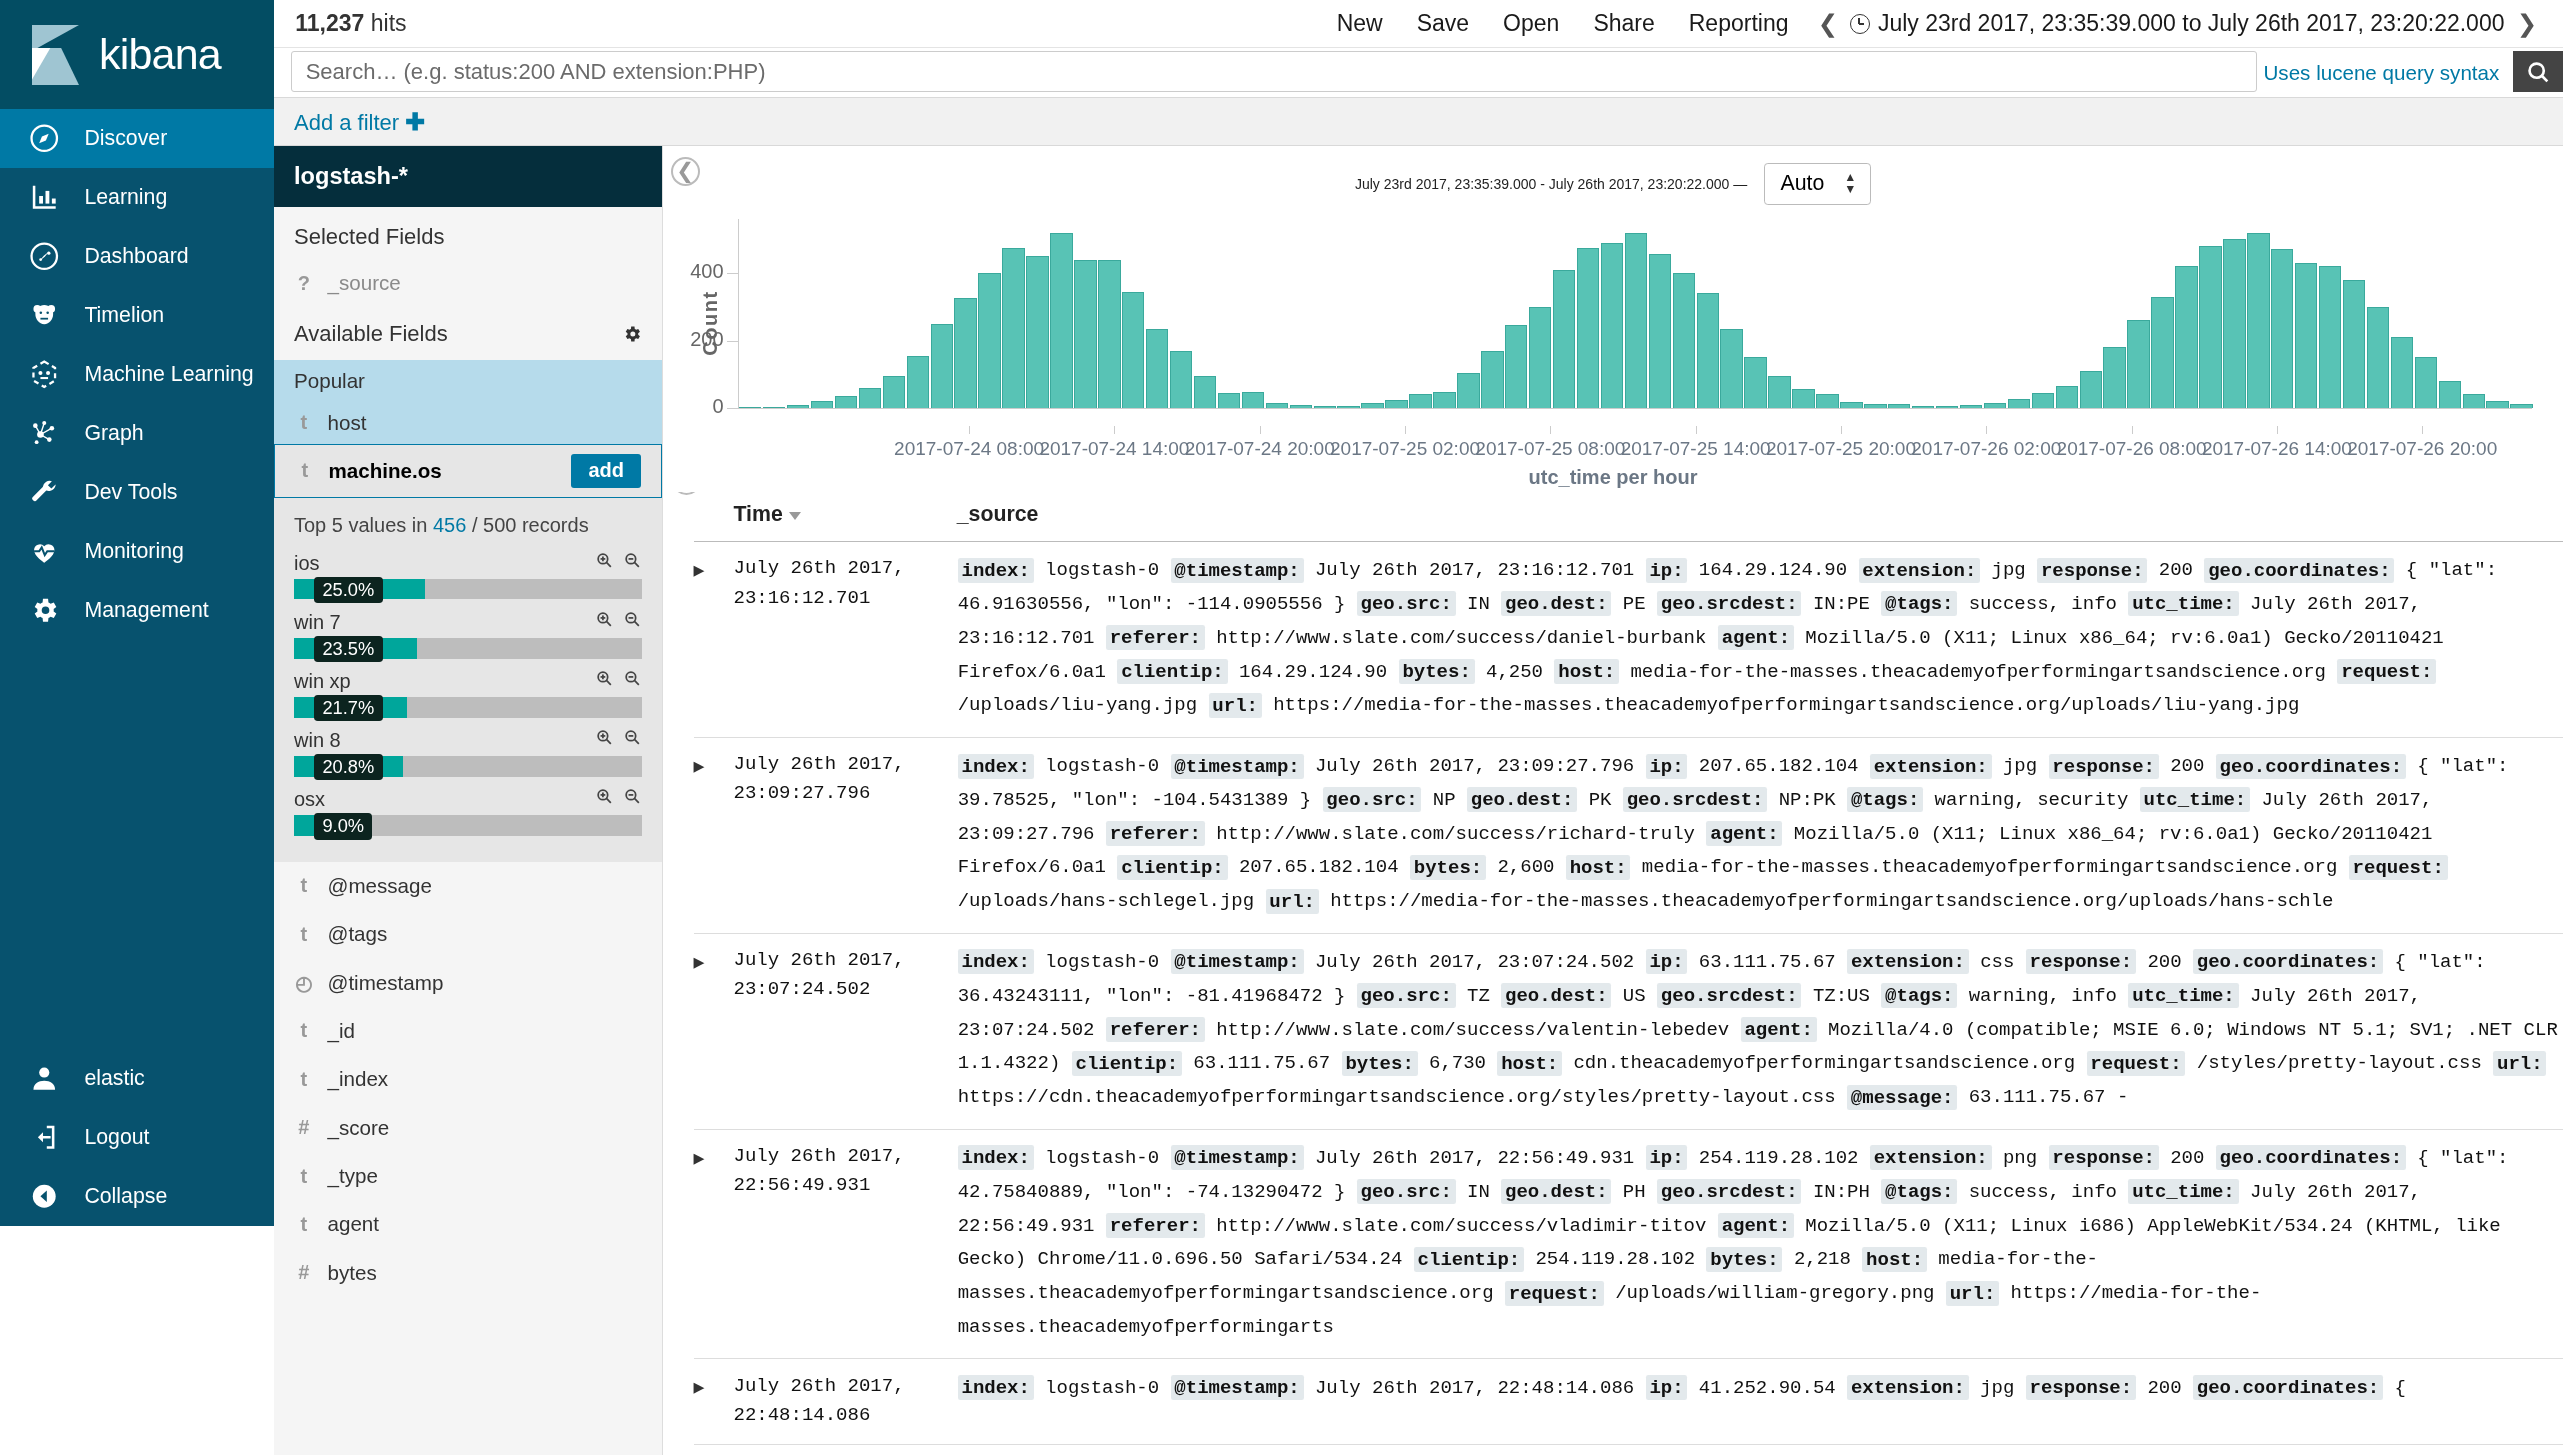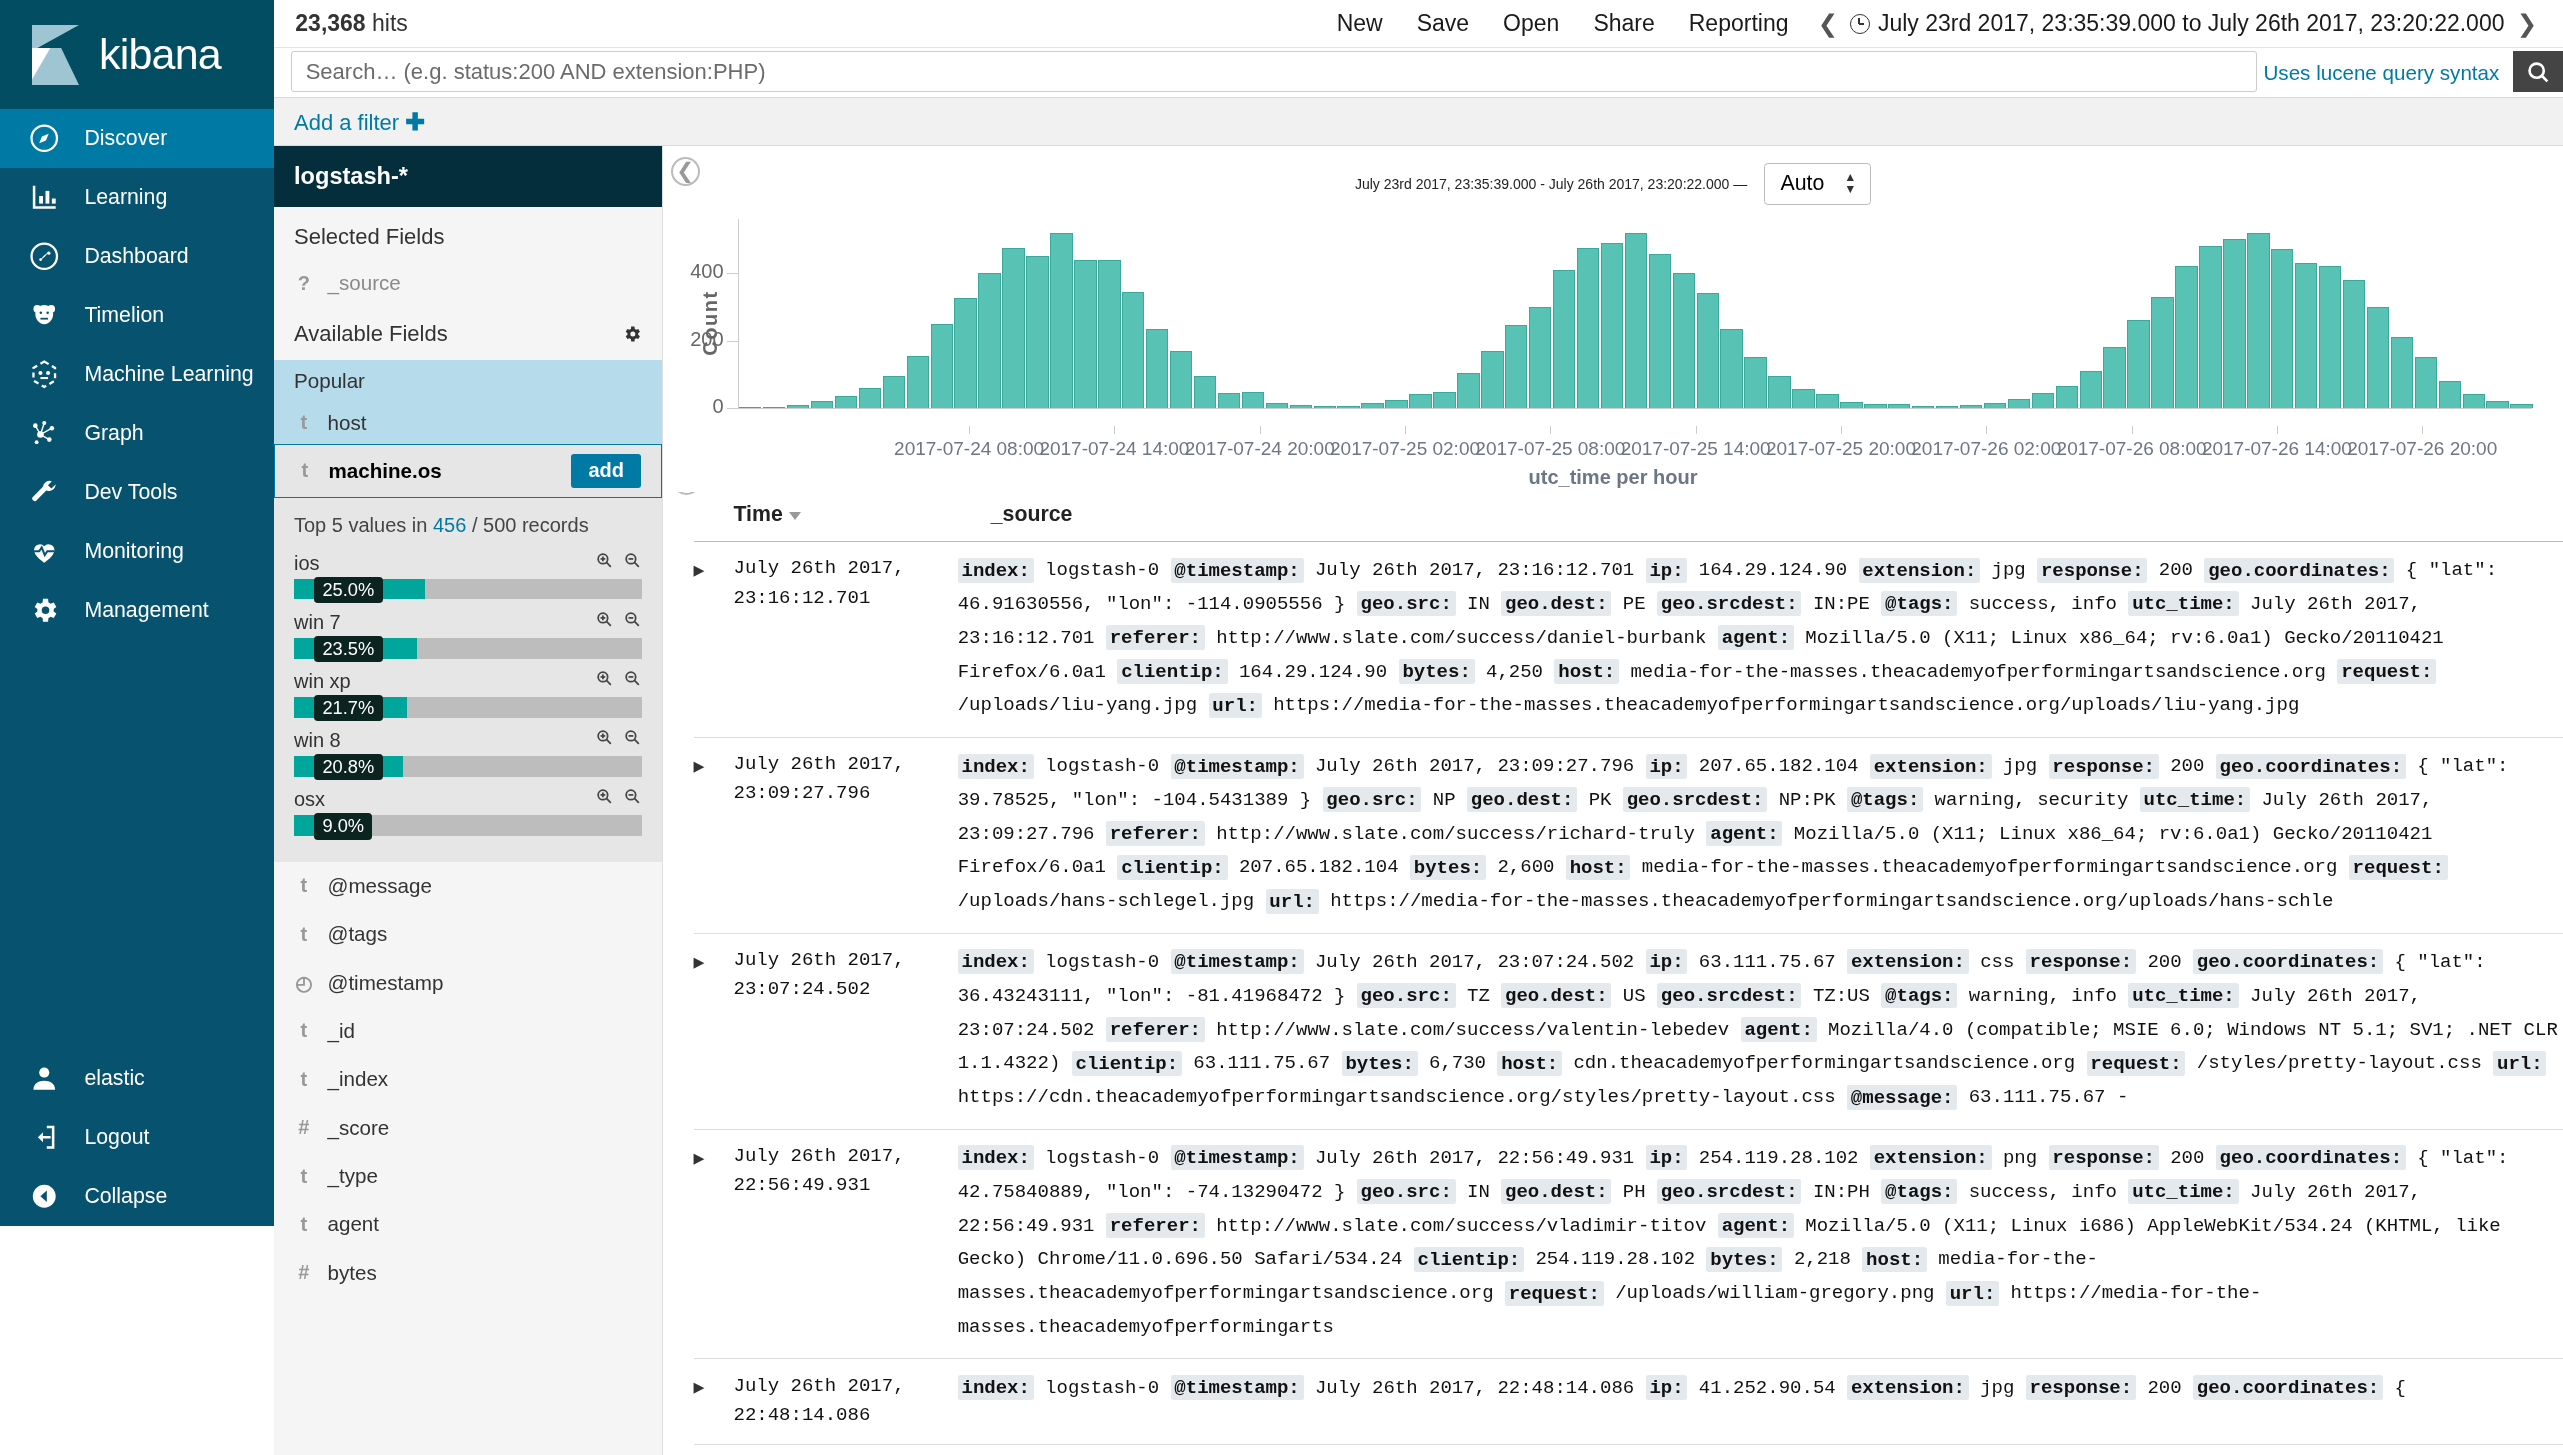--- a/index.html
+++ b/index.html
@@ -171,21 +171,21 @@
   .axisline { position: absolute; background: #ccc; }
   #bars { position: absolute; left: 76px; right: 7.6px; bottom: 0; top: 6.1px; display: flex; align-items: flex-end; gap: 1.5px; }
   .bar-el { flex: 1; background: #58c3b5; border: 0.8px solid #3aa99c; border-bottom: none; min-height: 0.8px; }
   #xticks { position: relative; height: 27.4px; margin-left: 76px; margin-right: 7.6px; }
   .xtick { position: absolute; font-size: 19px; color: #6b7785; transform: translateX(-50%); white-space: nowrap; top: 4.6px;}
   .xtickmark { position: absolute; top: -7.6px; width: 0.8px; height: 7.6px; background: #ccc; }
   #xaxislabel { text-align: center; font-size: 20px; color: #6b7785; font-weight: bold; padding: 4.6px 0 3px 0; }
 
   
   #docwrap { flex: 1; overflow: hidden; padding-left: 30.5px; }
-  #docheader { display: flex; font-size: 21.3px; font-weight: bold; color: #222; padding: 10.7px 0 13.7px 0; border-bottom: 1.5px solid #bbb; gap: 34px; }
+  #docheader { display: flex; font-size: 21.3px; font-weight: bold; color: #222; padding: 10.7px 0 13.7px 0; border-bottom: 1.5px solid #bbb; }
   #docheader .c-time { width: 251px; padding-left: 40px; }
   #docheader .c-src { flex: 1; padding-left: 12.2px; }
   .caret-dn { display:inline-block; width:0;height:0;border-left:6.9px solid transparent;border-right:6.9px solid transparent;border-top:8.4px solid #999; margin-left:6.1px; vertical-align:middle;}
   .docrow { display: flex; border-bottom: 0.8px solid #ddd; padding: 12.2px 0 13.7px 0; font-family: "Liberation Mono", monospace; }
   .docrow .expander { width: 40px; padding-top: 4.6px; color: #333; font-size: 18.3px; cursor:pointer;}
   .docrow .c-time { width: 212px; font-size: 19px; color: #111; line-height: 1.55; }
   .docrow .c-src { flex: 1; font-size: 19px; line-height: 1.78; color: #111; word-break: break-word; padding-left:12.2px;}
   .k { background: #e3e9ec; font-weight: bold; padding: 1.5px 3.8px; border-radius: 2.3px; }
 </style>
 </head>
@@ -324,21 +324,21 @@
         </span>
         <span>Collapse</span>
       </div>
     </div>
 </div>
 
 <div id="right">
 
   <div id="topbar">
     <div id="hits">
-      <b>23,368</b>
+      <b>11,237</b>
       <span>hits</span>
     </div>
     <div id="topmenu">
       <div class="topmenu-item">New</div>
       <div class="topmenu-item">Save</div>
       <div class="topmenu-item">Open</div>
       <div class="topmenu-item">Share</div>
       <div class="topmenu-item">Reporting</div>
       <div class="arrow-btn">❮</div>
       <div id="timerange">

